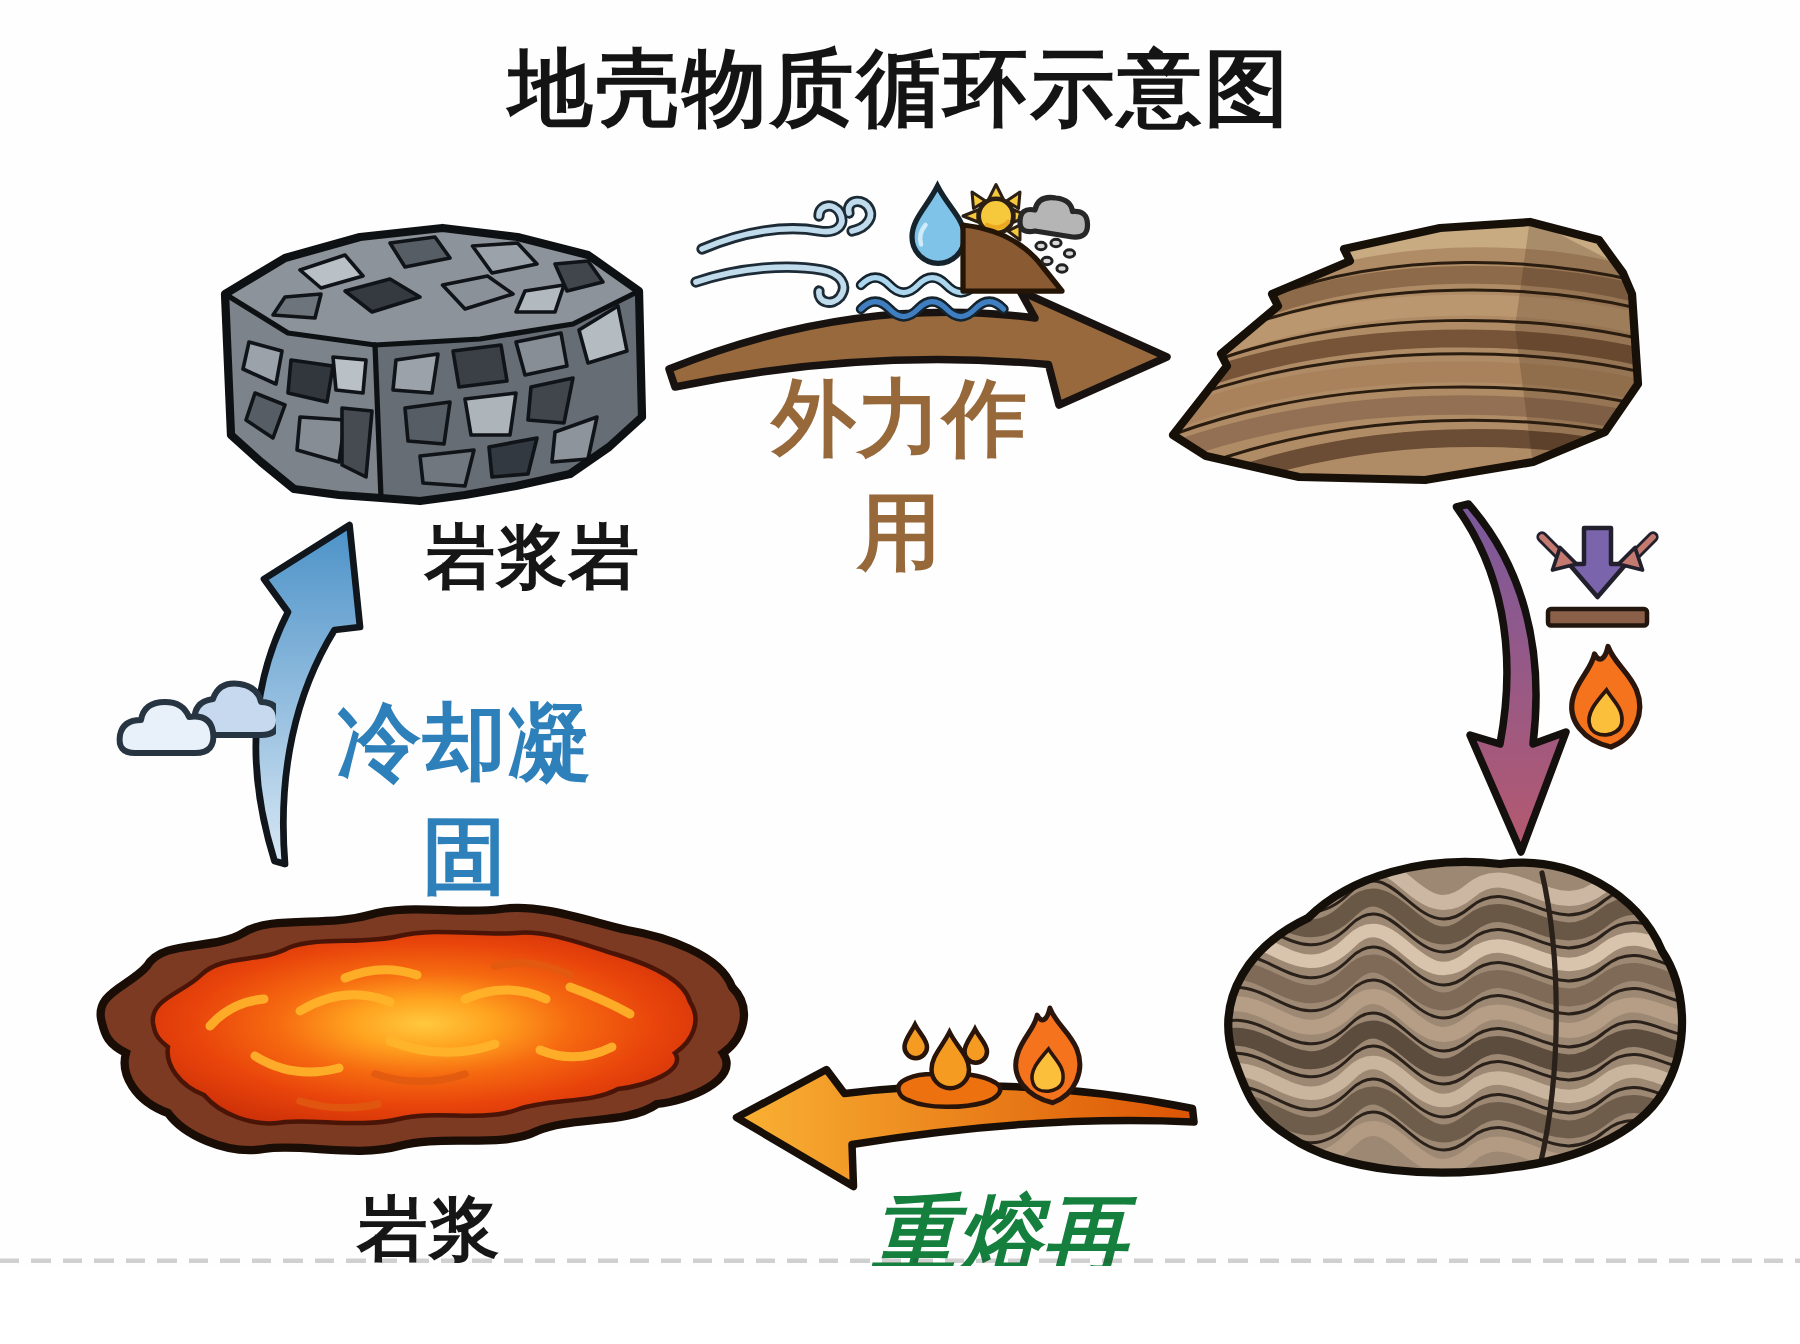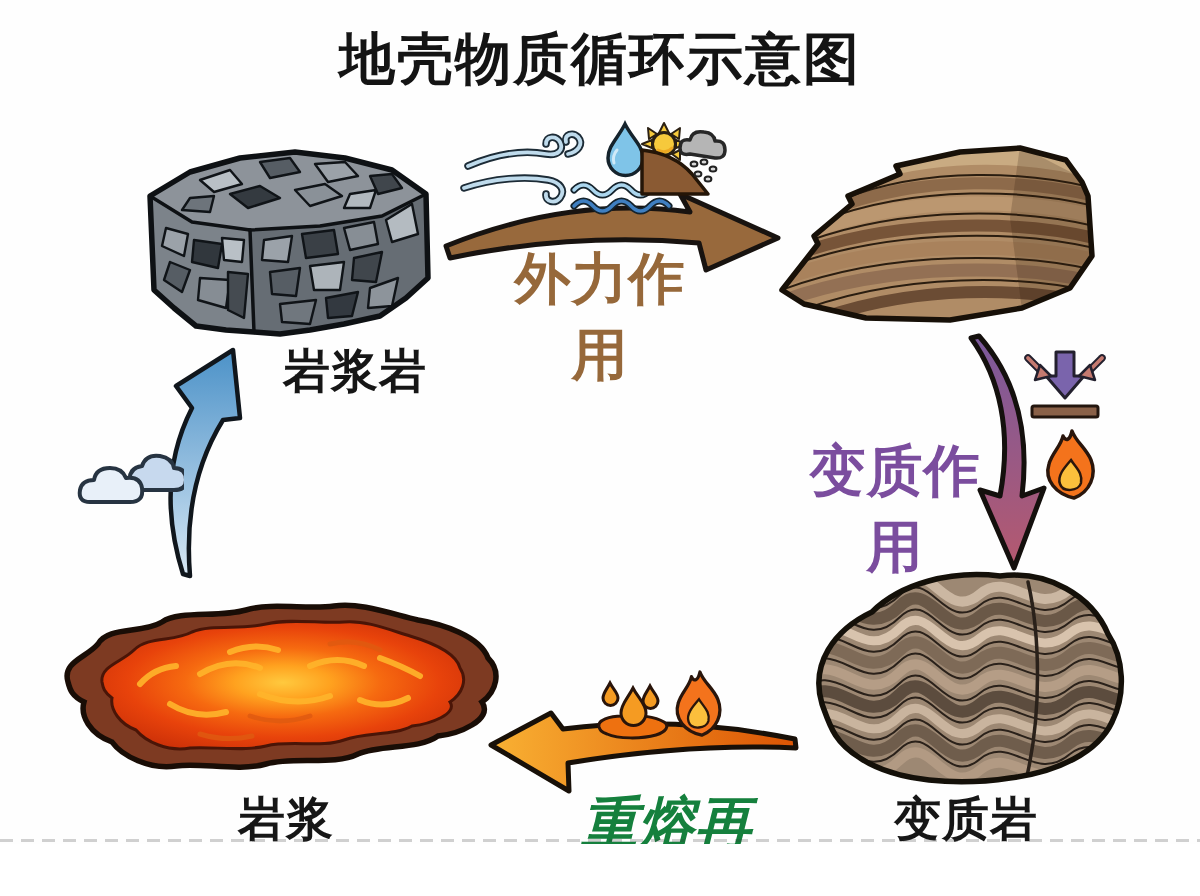--- a/index.html
+++ b/index.html
@@ -127,21 +127,20 @@
         <path d="M-5 117 C40 77 60 147 100 107 C130 77 145 147 180 117 C210 92 235 142 270 112 C295 92 315 122 335 112"></path>
         <path d="M-5 139 C40 99 60 169 100 129 C130 99 145 169 180 139 C210 114 235 164 270 134 C295 114 315 144 335 134"></path>
         <path d="M-5 161 C40 121 60 191 100 151 C130 121 145 191 180 161 C210 136 235 186 270 156 C295 136 315 166 335 156"></path>
         <path d="M-5 183 C40 143 60 213 100 173 C130 143 145 213 180 183 C210 158 235 208 270 178 C295 158 315 188 335 178"></path>
         <path d="M-5 205 C40 165 60 235 100 195 C130 165 145 235 180 205 C210 180 235 230 270 200 C295 180 315 210 335 200"></path>
       </g>
       <path d="M228 28 C240 80 242 160 226 226" stroke="#2a211a" stroke-width="3.5"></path>
     </g>
     <path d="M22 150 C10 110 34 76 72 58 C100 30 150 16 200 22 C248 16 292 42 308 80 C324 104 326 140 312 168 C298 198 258 218 210 224 C158 232 96 228 60 204 C34 188 30 172 22 150 Z" fill="none" stroke="#141009" stroke-width="5.5"></path>
   </svg>
-  <div class="node-label" style="left:866px;top:788px">变质岩</div>
 
   <svg class="abs" style="left:50px;top:574px;width:465px;height:215px" viewBox="0 0 465 215">
     <defs>
       <radialGradient id="lavaGrad" cx="50%" cy="48%" r="60%">
         <stop offset="0%" stop-color="#ffc93e"></stop>
         <stop offset="22%" stop-color="#ffa21f"></stop>
         <stop offset="45%" stop-color="#f66a10"></stop>
         <stop offset="72%" stop-color="#e8430b"></stop>
         <stop offset="100%" stop-color="#cc3008"></stop>
       </radialGradient>
@@ -173,21 +172,20 @@
 
   <svg class="abs" style="left:950px;top:325px;width:110px;height:255px" viewBox="0 0 110 255">
     <defs>
       <linearGradient id="purpGrad" x1="0" y1="0" x2="0" y2="1">
         <stop offset="0%" stop-color="#7a599c"></stop>
         <stop offset="100%" stop-color="#b5596f"></stop>
       </linearGradient>
     </defs>
     <path d="M21 13 C50 53 62 107 50 171 L30 165 L64 243 L94 163 L72 171 C80 105 64 51 29 11 Z" fill="url(#purpGrad)" stroke="#14100d" stroke-width="5" stroke-linejoin="round"></path>
   </svg>
-  <div id="lbl-metamorphism" class="process-label" style="left:789px;top:434px">变质作用</div>
 
   <svg class="abs" style="left:483px;top:703px;width:320px;height:100px" viewBox="0 0 320 100">
     <defs>
       <linearGradient id="orangeGrad" x1="0" y1="0" x2="1" y2="0">
         <stop offset="0%" stop-color="#f9b133"></stop>
         <stop offset="100%" stop-color="#dc5404"></stop>
       </linearGradient>
     </defs>
     <path d="M312 36 Q192 12 80 26 L68 10 L8 42 L86 88 L85 60 Q207 40 313 45 Z" fill="url(#orangeGrad)" stroke="#181008" stroke-width="5" stroke-linejoin="round"></path>
   </svg>
@@ -196,20 +194,21 @@
   <svg class="abs" style="left:158px;top:342px;width:95px;height:245px" viewBox="0 0 95 245">
     <defs>
       <linearGradient id="blueGrad" x1="0" y1="0" x2="0" y2="1">
         <stop offset="0%" stop-color="#4c92c8"></stop>
         <stop offset="60%" stop-color="#9ec4e2"></stop>
         <stop offset="100%" stop-color="#d8e8f4"></stop>
       </linearGradient>
     </defs>
     <path d="M25 232 C5 168 10 113 34 66 L18 44 L75 8 L82 76 L65 78 C39 120 27 173 32 234 Z" fill="url(#blueGrad)" stroke="#10161c" stroke-width="4.5" stroke-linejoin="round"></path>
   </svg>
+  <div id="lbl-cooling" class="process-label" style="left:204px;top:458px">冷却凝固</div>
 
   <svg class="abs" style="left:460px;top:124px;width:132px;height:94px" viewBox="0 0 132 94">
     <g fill="none" stroke-linecap="round">
       <g stroke="#1c2b36" stroke-width="7.5">
         <path d="M8 42 C36 30 64 26 86 30 C98 32 104 26 100 18 C96 11 86 12 86 20"></path>
         <path d="M108 30 C118 28 124 20 118 13 C113 8 104 10 106 18"></path>
         <path d="M4 64 C34 54 66 52 88 56 C100 58 106 66 100 74 C95 80 85 78 86 70"></path>
       </g>
       <g stroke="#bfdbec" stroke-width="3.8">
         <path d="M8 42 C36 30 64 26 86 30 C98 32 104 26 100 18 C96 11 86 12 86 20"></path>

